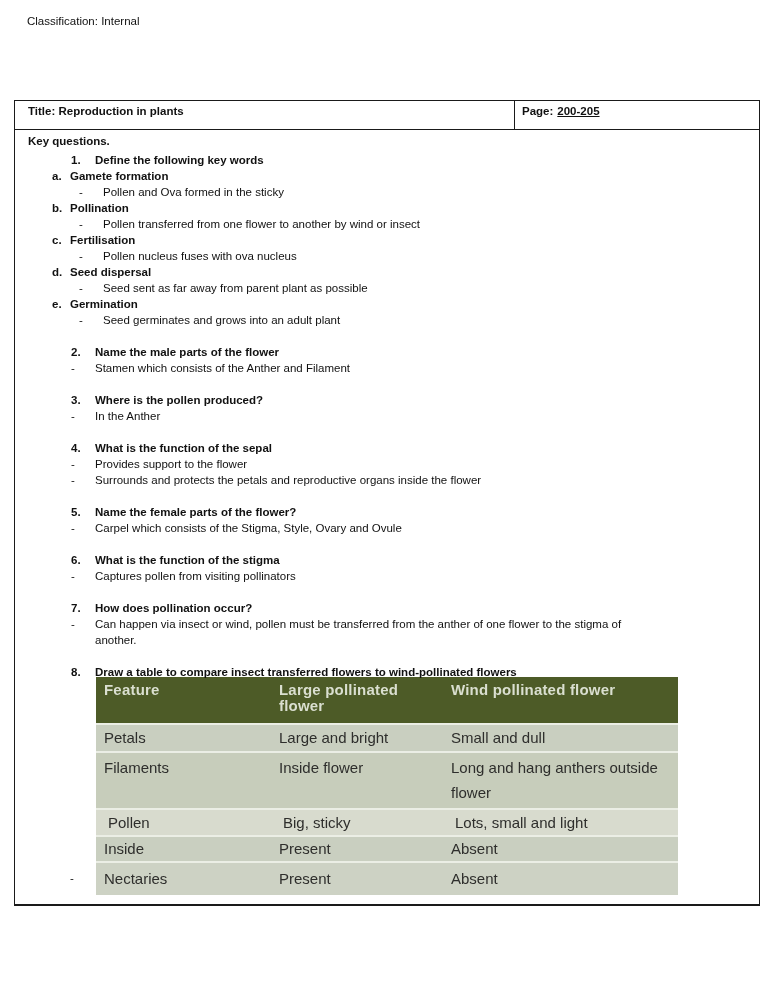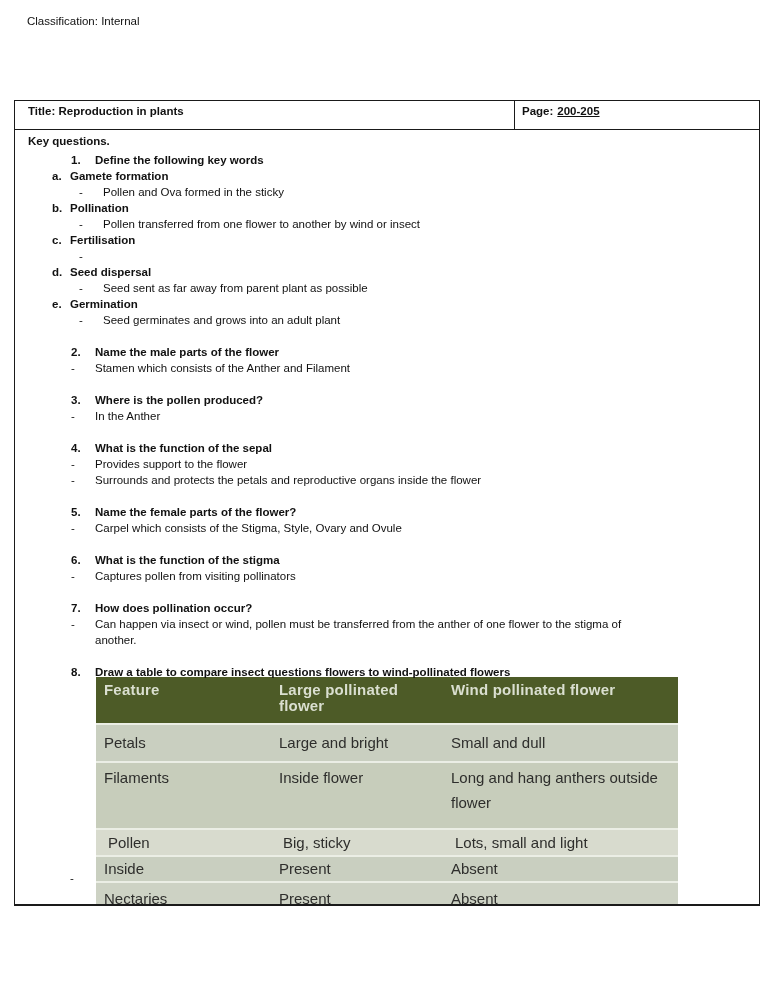--- a/index.html
+++ b/index.html
@@ -91,23 +91,23 @@
     vertical-align: top;
     padding: 5px 4px 0 8px;
     letter-spacing: 0.2px;
   }
   tr.hdr { height: 46px; margin-left: 9px; }
   table.cmp td {
     padding: 0 4px 0 8px;
     vertical-align: middle;
     border-top: 2px solid var(--row-separator, #ebeee5);
   }
-  tr.r1 { height: 38px; } tr.r1 td { background: var(--row-dark, #c9cfc0); }
+  tr.r1 { height: 28px; } tr.r1 td { background: var(--row-dark, #c9cfc0); }
   tr.r2 { height: 26px; } tr.r2 td { background: var(--row-light, #d8dbce); }
-  tr.r3 { height: 67px; } tr.r3 td { background: var(--row-filaments, #c7cdbb); vertical-align: top; padding-top: 2px; line-height: 25px; }
+  tr.r3 { height: 57px; } tr.r3 td { background: var(--row-filaments, #c7cdbb); vertical-align: top; padding-top: 2px; line-height: 25px; }
   tr.r4 { height: 27px; } tr.r4 td { background: var(--row-light, #d8dbce); padding-left: 12px; }
   tr.r5 { height: 26px; } tr.r5 td { background: var(--row-dark, #c9cfc0); }
   tr.r6 { height: 34px; } tr.r6 td { background: var(--row-nectaries, #cdd2c4); }
 
   .trailing-dash {
     position: absolute;
     left: 70px;
     top: 870px;
     font-size: 11.5px;
     line-height: 16px;
@@ -155,20 +155,21 @@
         <span class="marker">-</span>
         <span>Pollen transferred from one flower to another by wind or insect</span>
       </div>
 
       <div class="line ind-a">
         <span class="marker-a">c.</span>
         <span class="bold">Fertilisation</span>
       </div>
       <div class="line ind-aa">
         <span class="marker">-</span>
+        <span>Pollen nucleus fuses with ova nucleus</span>
       </div>
 
       <div class="line ind-a">
         <span class="marker-a">d.</span>
         <span class="bold">Seed dispersal</span>
       </div>
       <div class="line ind-aa">
         <span class="marker">-</span>
         <span>Seed sent as far away from parent plant as possible</span>
       </div>
@@ -248,21 +249,21 @@
         </div>
         <div class="line ind-q">
           <span class="marker">-</span>
           <span class="w-narrow">Can happen via insect or wind, pollen must be transferred from the anther of one flower to the stigma of another.</span>
         </div>
       </div>
 
       <div class="block">
         <div class="line ind-q">
           <span class="marker bold">8.</span>
-          <span class="bold">Draw a table to compare insect questions flowers to wind-pollinated flowers</span>
+          <span class="bold">Draw a table to compare insect transferred flowers to wind-pollinated flowers</span>
         </div>
       </div>
 
       <table class="cmp">
         <colgroup>
             <col class="c1">
             <col class="c2">
             <col class="c3">
           </colgroup>
         <thead>

